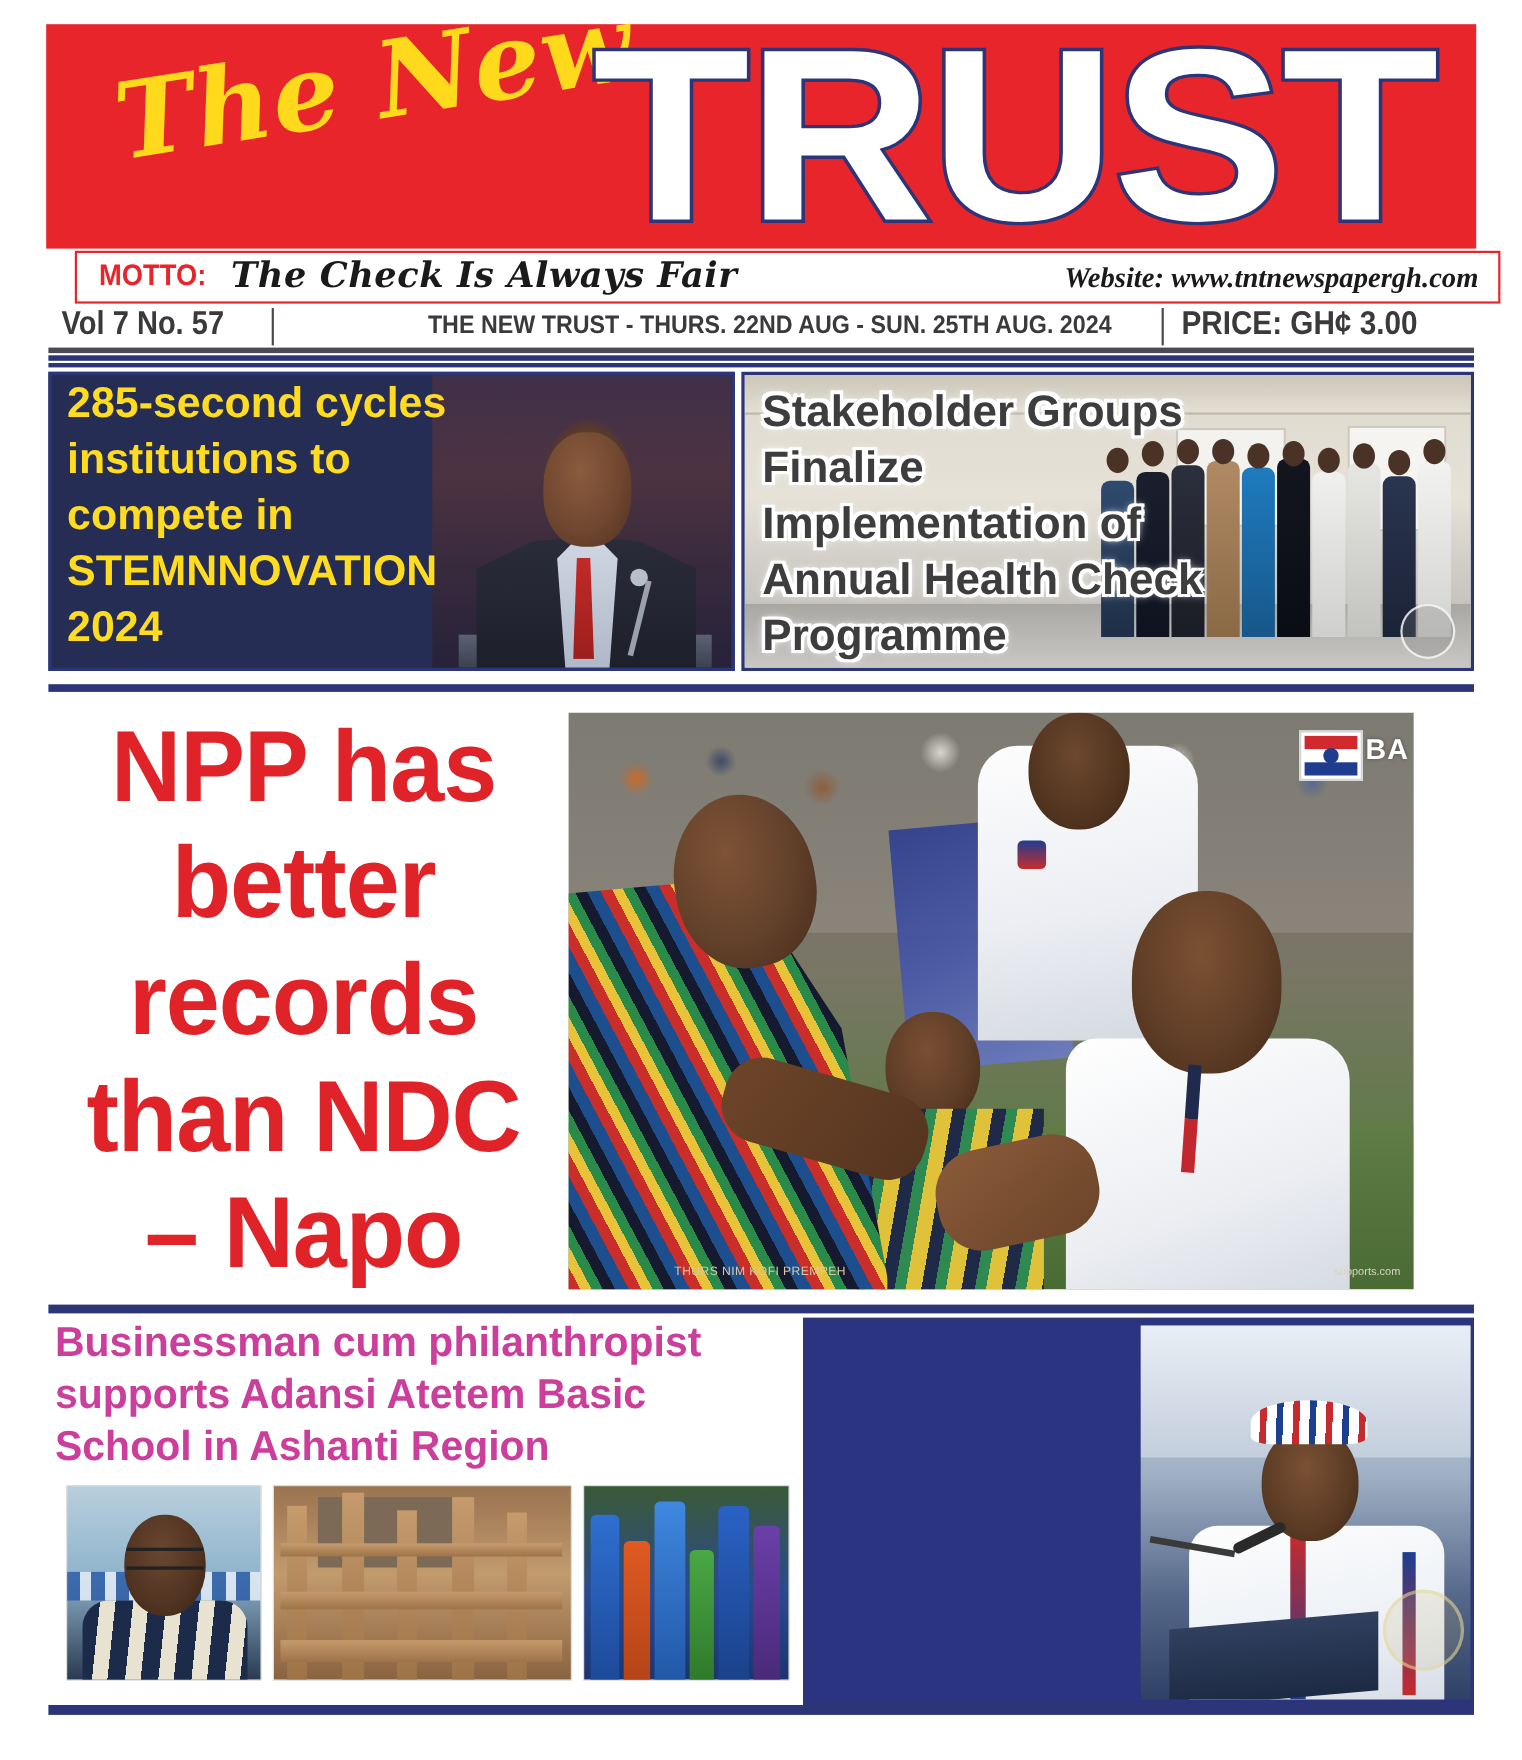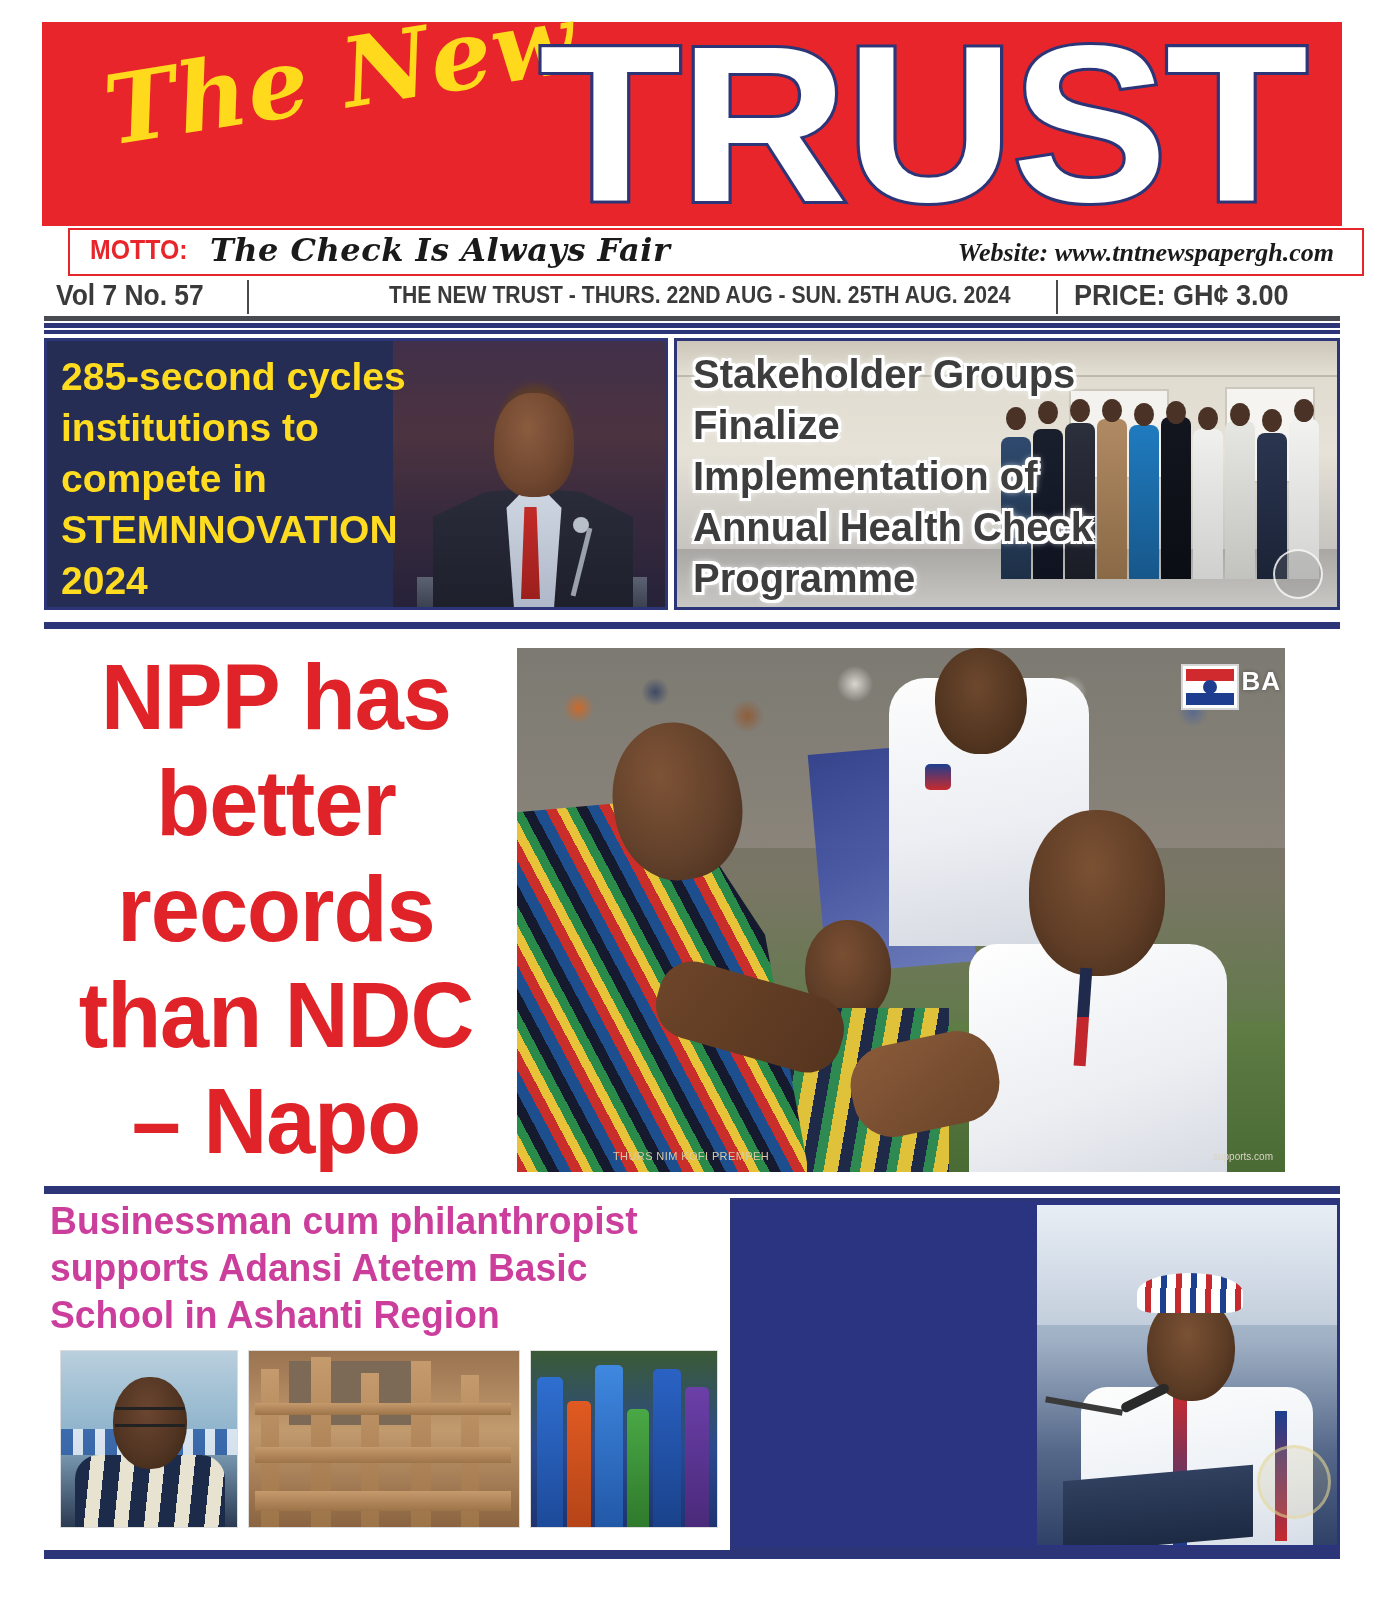--- a/index.html
+++ b/index.html
@@ -100,21 +100,21 @@
     font-family: "DejaVu Serif", serif;
     font-style: italic;
     font-weight: bold;
     font-size: 32px;
     color: #1a1a1a;
     letter-spacing: 0.5px;
     white-space: nowrap;
   }
   .website-text {
     position: absolute;
-    right: 28px;
+    right: 18px;
     top: 8px;
     font-family: "Liberation Serif", serif;
     font-style: italic;
     font-weight: bold;
     font-size: 26px;
     color: #1a1a1a;
     white-space: nowrap;
   }
 
   
@@ -208,21 +208,21 @@
     width: 624px;
     height: 272px;
     background: #252d54;
     border: 3px solid #2c3577;
     box-sizing: border-box;
     overflow: hidden;
   }
   .teaser-left-text {
     position: absolute;
     left: 14px;
-    top: 10px;
+    top: 0;
     width: 400px;
     font-weight: bold;
     font-size: 39px;
     line-height: 51px;
     color: #ffdc1f;
     z-index: 3;
   }
   .teaser-left-photo {
     position: absolute;
     right: 0px;

